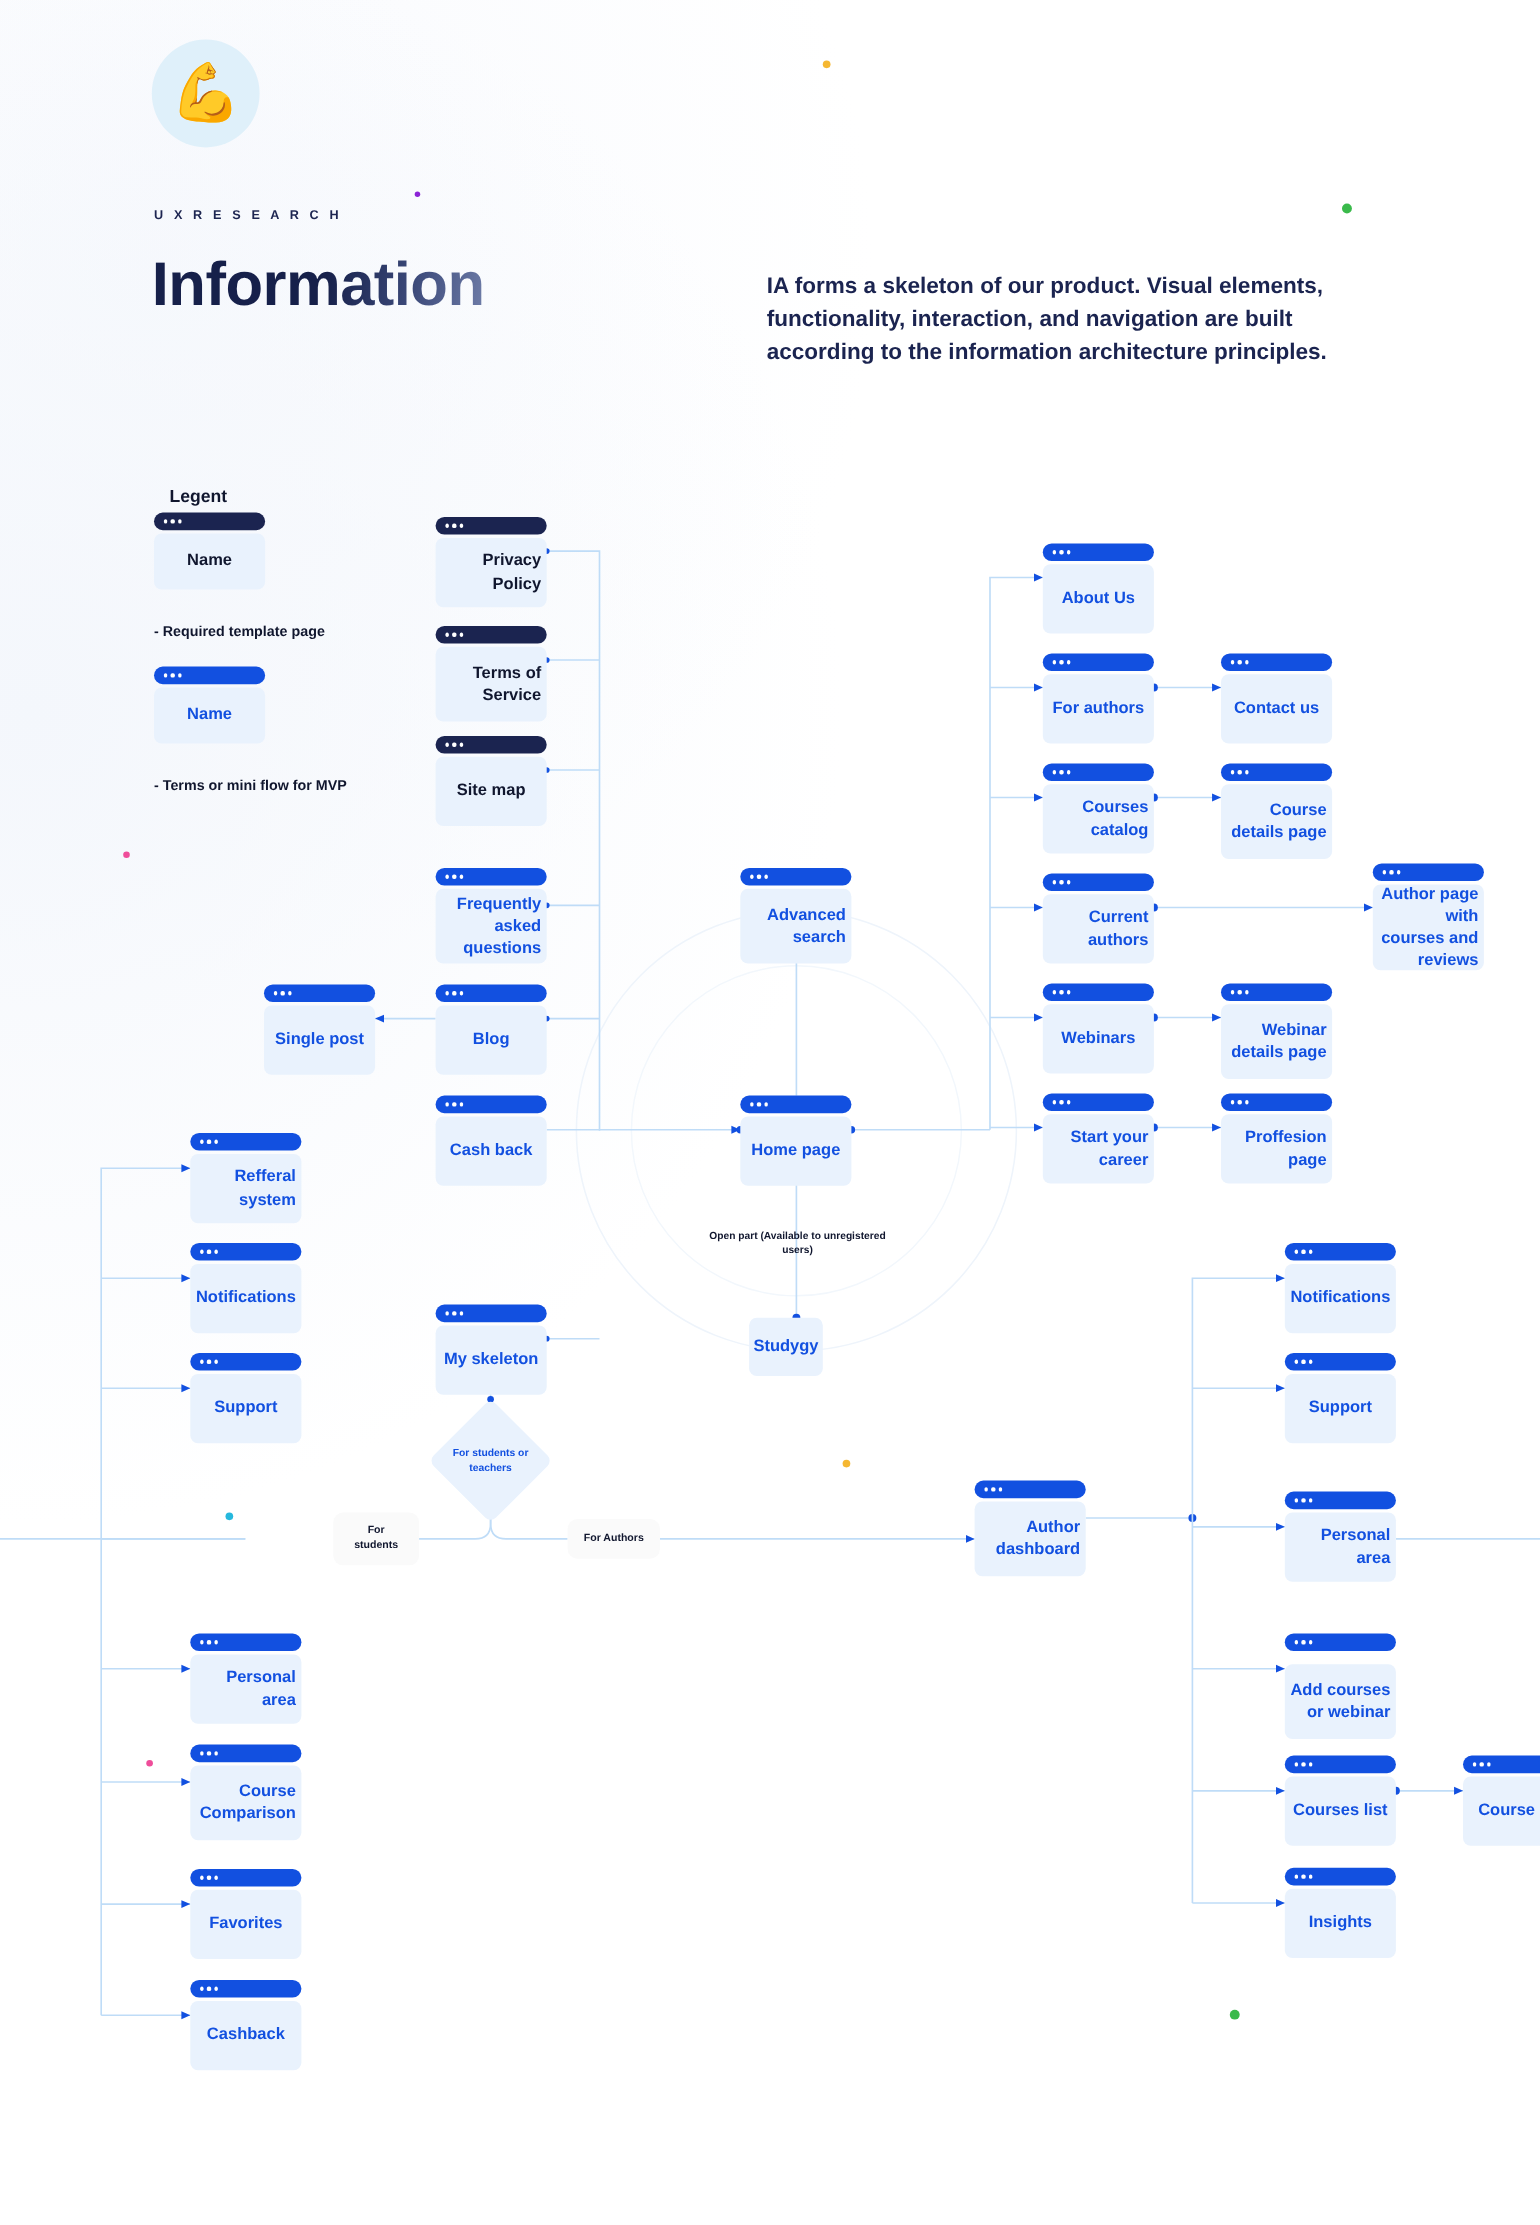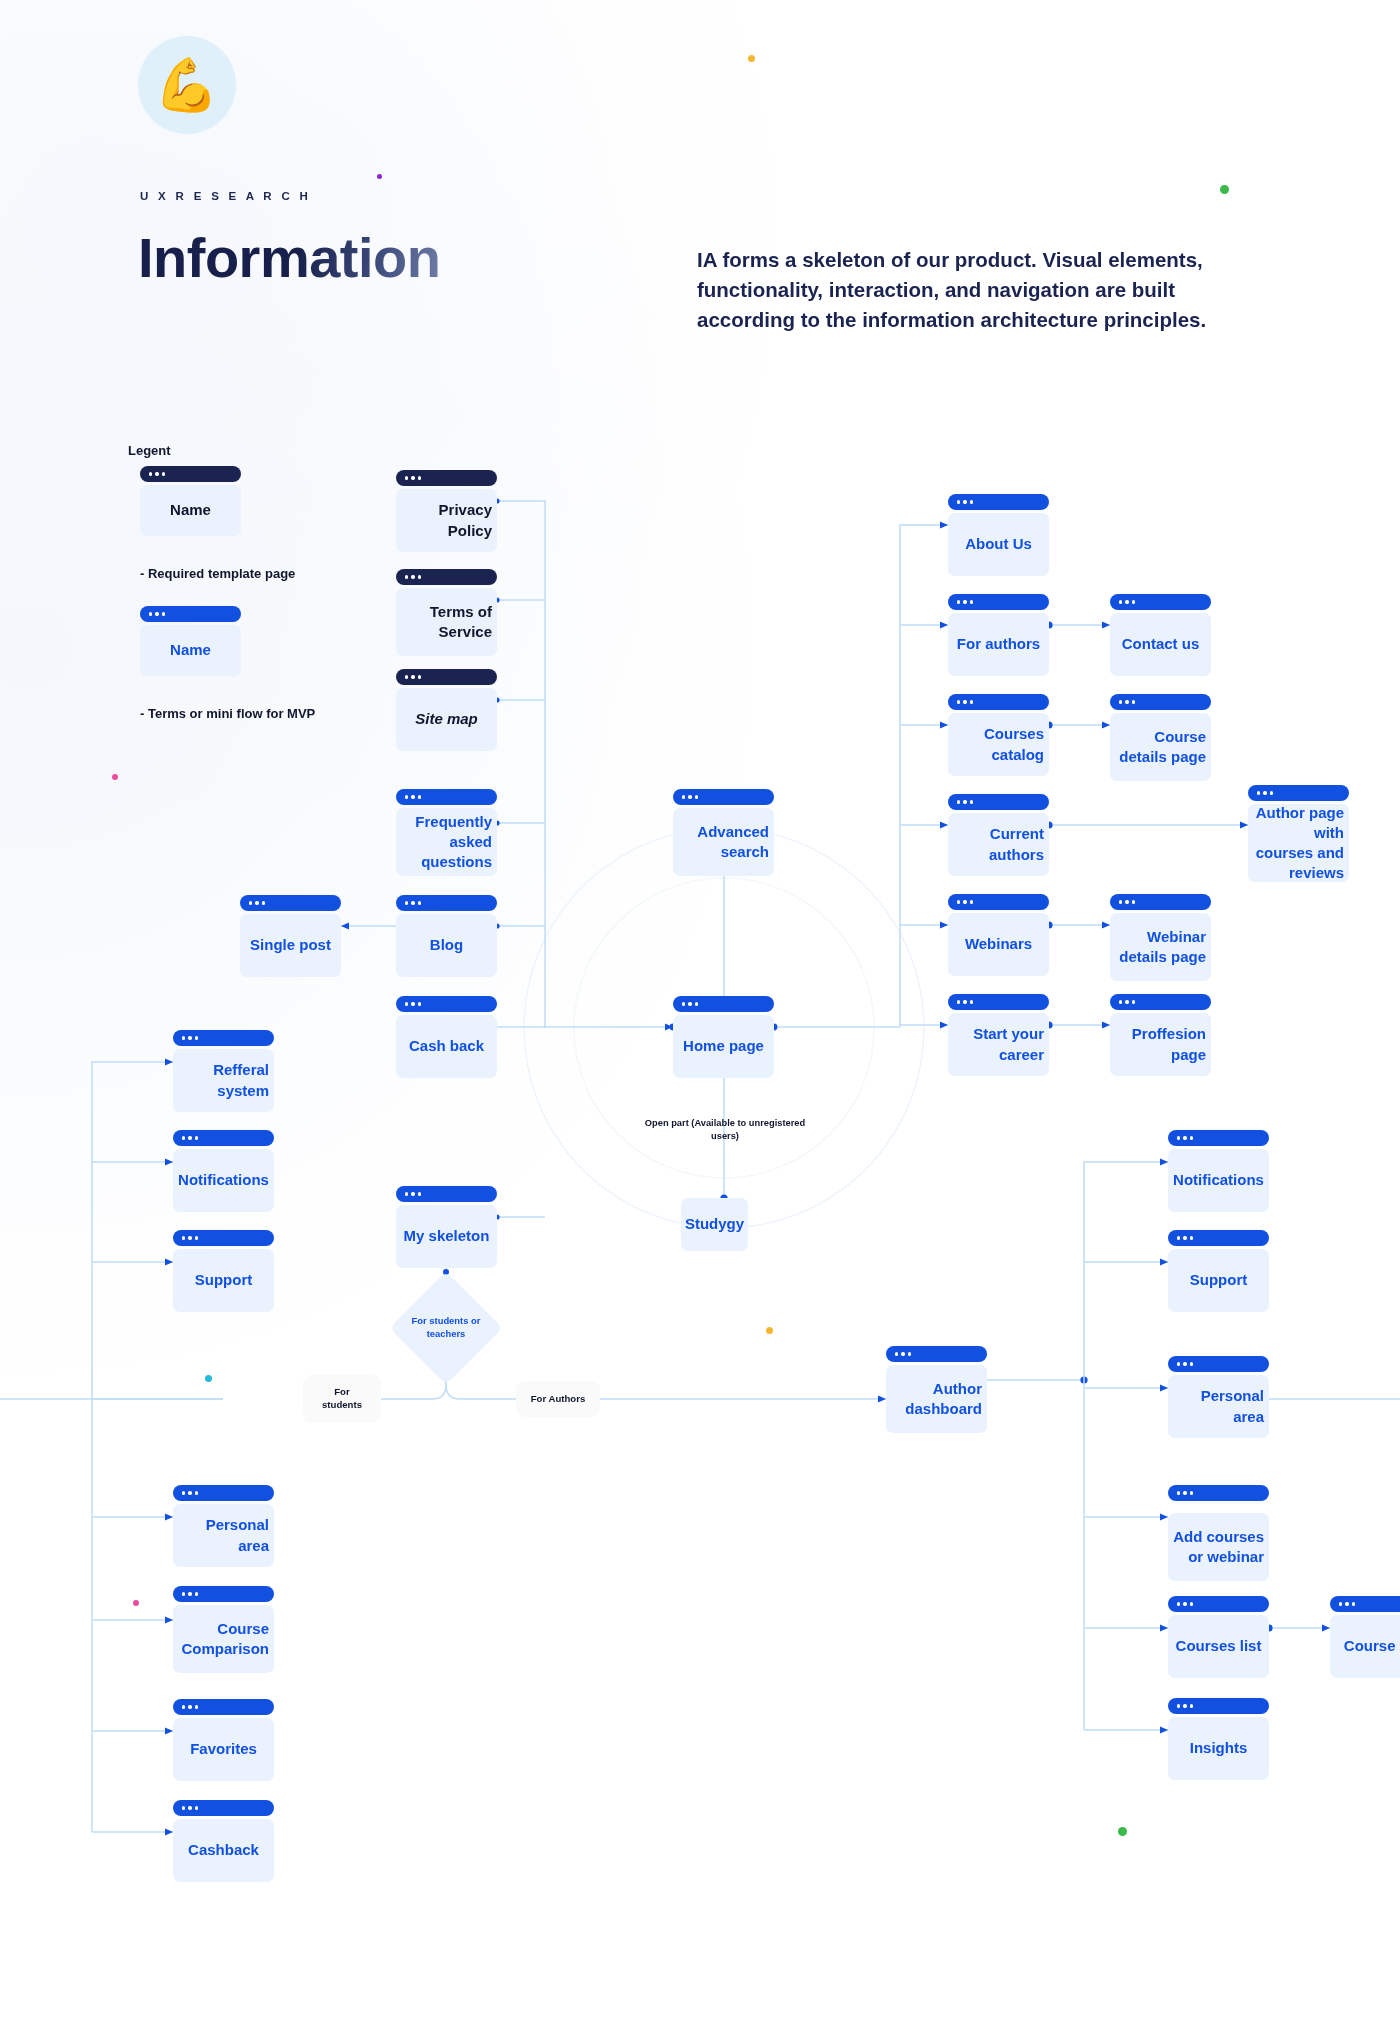--- a/index.html
+++ b/index.html
@@ -42,22 +42,22 @@
     -webkit-text-fill-color:transparent; color:transparent;
   }
   .lede {
     position:absolute; left:697px; top:245px; width:552px;
     font-size:20.5px; font-weight:700; line-height:1.47;
     color:#1b2450;
   }
 
   
   .legend-title {
-    position:absolute; left:128px; top:443px;
-    font-size:13px; font-weight:700; color:#10162e;
+    position:absolute; left:154px; top:443px;
+    font-size:16px; font-weight:700; color:#10162e;
   }
   .legend-note {
     position:absolute; font-size:13px; font-weight:700; color:#10162e;
   }
 
   
   .node { position:absolute; }
   .node .bar {
     height:16px; border-radius:9px;
     display:flex; align-items:center; padding-left:9px; gap:3px;
@@ -250,21 +250,21 @@
         <div class="body" style="height: 63px;">Privacy Policy</div>
       </div>
       <div class="node dark" style="left: 396px; top: 569px; width: 101px;">
         <div class="bar">
           <i></i>
           <i></i>
           <i></i>
         </div>
         <div class="body" style="height: 68px;">Terms of Service</div>
       </div>
-      <div class="node dark" style="left: 396px; top: 669px; width: 101px; font-style: italic;">
+      <div class="node dark" style="left: 396px; top: 669px; width: 101px;">
         <div class="bar">
           <i></i>
           <i></i>
           <i></i>
         </div>
         <div class="body" style="height: 63px;">Site map</div>
       </div>
       <div class="node blue" style="left: 396px; top: 789px; width: 101px;">
         <div class="bar">
           <i></i>

